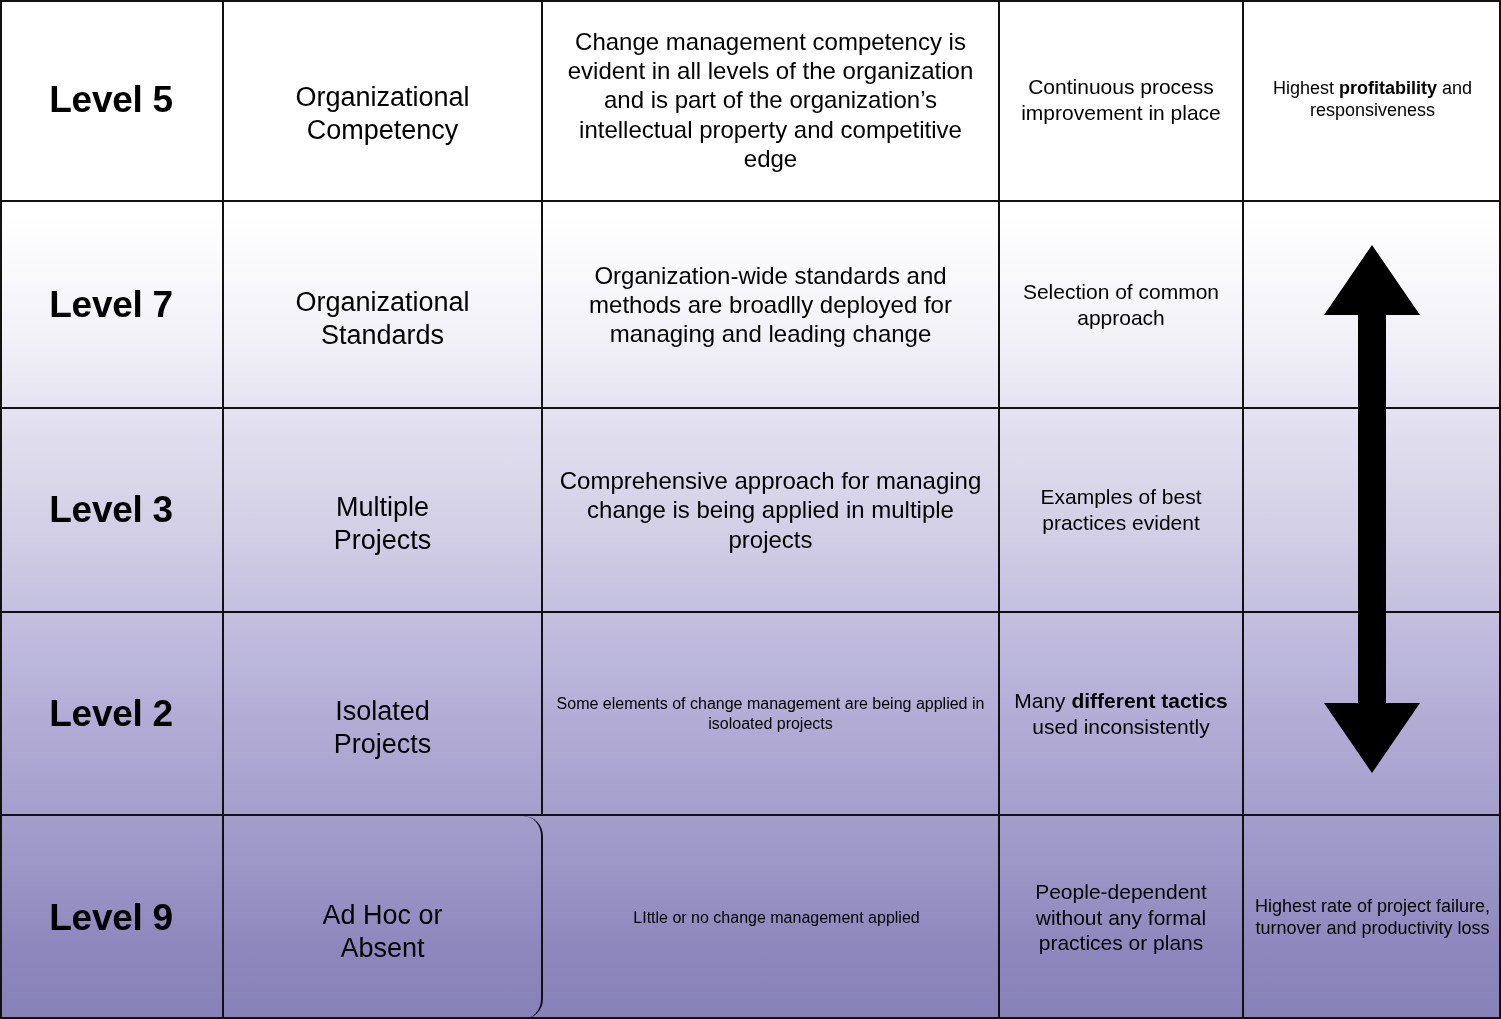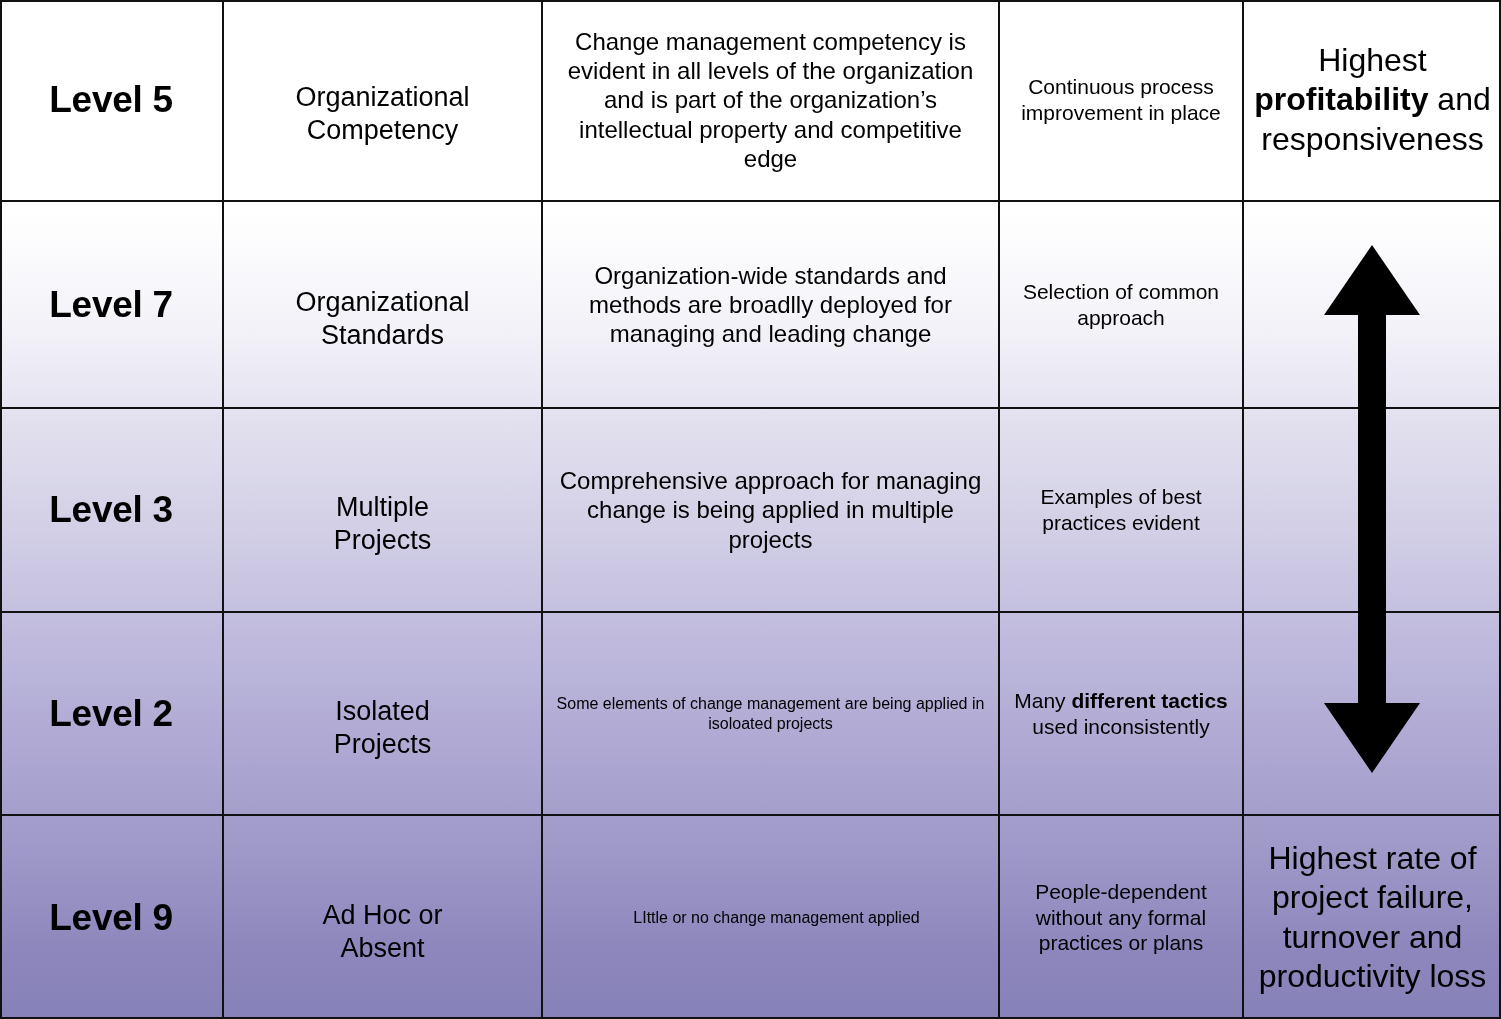--- a/index.html
+++ b/index.html
@@ -80,21 +80,21 @@
     font-size: 24px;
   }
   .desc.small { font-size: 16px; }
 
   .indicator {
     font-size: 21px;
   }
   .indicator .em { font-weight: bold; }
 
   .outcome {
-    font-size: 32px;
+    font-size: 18px;
   }
   .outcome .em { font-weight: bold; }
 
   .cell-text { display: block; width: 100%; }
 
   
   .arrow-wrap {
     position: absolute;
     left: 1244px;
     top: 202px;
@@ -173,21 +173,21 @@
     <div class="cell col-ind">
       <span class="cell-text indicator"><span>Many </span><span class="em">different tactics</span><span> used inconsistently</span></span>
     </div>
     <div class="cell col-out col-last">
       <span class="cell-text outcome"></span>
     </div>
 
     <div class="cell col-level row-last" style="border-bottom:none;">
       <span class="cell-text level-label">Level 9</span>
     </div>
-    <div class="cell col-stage" style="border-bottom:none;">
+    <div class="cell col-stage" style="border-bottom:none;border-radius:20px;">
       <span class="cell-text stage-name"><span>Ad Hoc or</span><br><span>Absent</span></span>
     </div>
     <div class="cell col-desc" style="border-bottom:none;padding-left:20px;">
       <span class="cell-text desc small">LIttle or no change management applied</span>
     </div>
     <div class="cell col-ind" style="border-bottom:none;">
       <span class="cell-text indicator">People-dependent without any formal practices or plans</span>
     </div>
     <div class="cell col-out col-last" style="border-bottom:none;">
       <span class="cell-text outcome">Highest rate of project failure, turnover and productivity loss</span>

